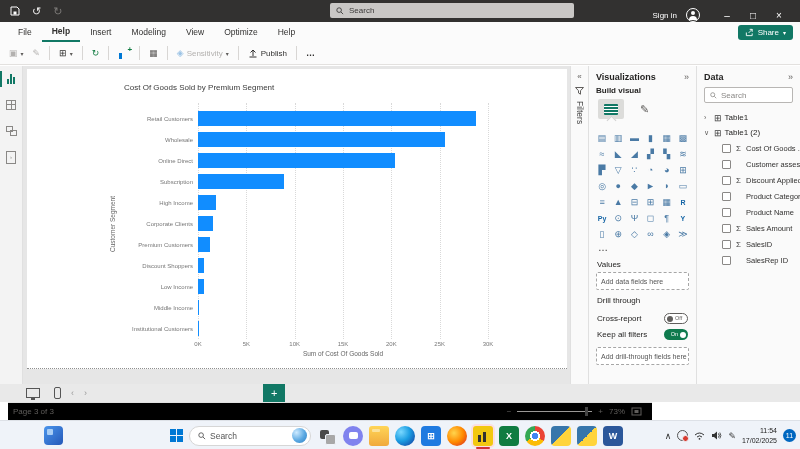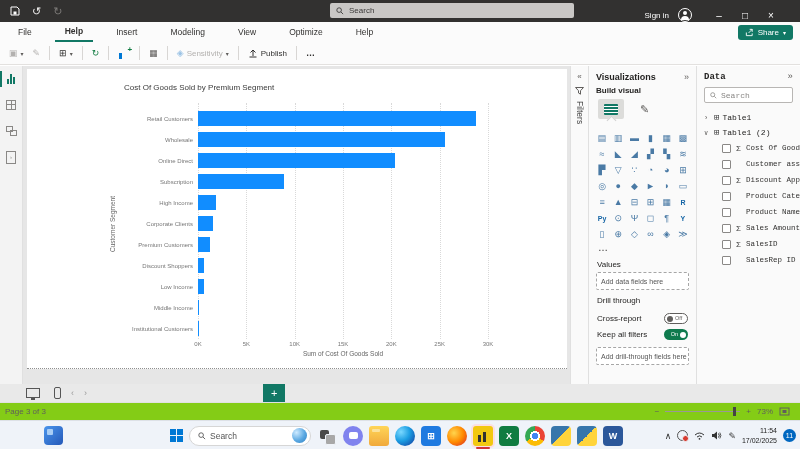--- a/index.html
+++ b/index.html
@@ -7,28 +7,28 @@
   .abs{position:absolute;}
   
   #titlebar{left:0;top:0;width:800px;height:22px;background:#323130;color:#fff;display:flex;align-items:center;}
   .tb-left{display:flex;align-items:center;gap:12px;padding-left:10px;}
   .tb-glyph{font-size:11px;color:#f3f2f1;line-height:1;}
   .tb-glyph.disabled{color:#7e7c7a;}
   .doc-title{display:flex;align-items:center;gap:4px;margin-left:12px;font-size:8.5px;color:#f3f2f1;white-space:nowrap;}
   .doc-title .caret{font-size:6px;}
   #tb-search{position:absolute;left:330px;top:3px;width:238px;height:15px;background:#c9c7c5;border-radius:2px;
     display:flex;align-items:center;gap:5px;padding-left:6px;font-size:8px;color:#3b3a39;}
-  .tb-right{position:absolute;right:16px;top:0;height:30px;display:flex;align-items:center;}
+  .tb-right{position:absolute;right:8px;top:0;height:30px;display:flex;align-items:center;}
   .signin{font-size:8px;margin-right:9px;}
   .avatar{width:12px;height:12px;border:1px solid #fff;border-radius:50%;position:relative;margin-right:14px;}
   .avatar::before{content:"";position:absolute;left:4px;top:2px;width:4px;height:4px;background:#fff;border-radius:50%;}
   .avatar::after{content:"";position:absolute;left:2px;bottom:1px;width:8px;height:4px;background:#fff;border-radius:4px 4px 0 0;}
   .winbtn{width:26px;height:22px;display:flex;align-items:center;justify-content:center;font-size:10px;color:#fff;}
   
-  #menubar{left:0;top:22px;width:800px;height:20px;background:#fbfbfb;display:flex;align-items:stretch;padding-left:8px;box-sizing:border-box;gap:13px;}
+  #menubar{left:0;top:22px;width:800px;height:20px;background:#fbfbfb;display:flex;align-items:stretch;padding-left:8px;box-sizing:border-box;}
   .menu-item{padding:0 10px;font-size:8.5px;color:#323130;display:flex;align-items:center;cursor:default;}
   .menu-item.active{font-weight:bold;border-bottom:2px solid #117865;}
   #share-btn{position:absolute;right:7px;top:25px;height:15px;padding:0 7px;background:#117865;color:#fff;
     border-radius:3px;font-size:8px;display:flex;align-items:center;gap:4px;}
   
   #toolbar{left:0;top:42px;width:800px;height:23px;background:#fbfbfb;border-bottom:1px solid #e3e1df;
     display:flex;align-items:center;gap:9px;padding-left:9px;box-sizing:border-box;}
   .tbtn{display:flex;align-items:center;gap:3px;font-size:9px;color:#323130;}
   .tbtn .lbl{font-size:8px;}
   .tbtn.disabled,.tbtn.disabled .lbl{color:#b3b1af;}
@@ -90,41 +90,41 @@
   .dash-box{margin:0 7px;height:16px;border:1px dashed #a6a6a6;border-radius:2px;background:#fff;
     display:flex;align-items:center;padding-left:4px;font-size:7px;color:#555;}
   .drill-row{margin:5px 8px 0;display:flex;justify-content:space-between;align-items:center;font-size:8px;color:#252423;}
   .toggle{width:24px;height:11px;border-radius:6px;display:flex;align-items:center;font-size:5.5px;box-sizing:border-box;}
   .toggle.off{border:1px solid #605e5c;color:#605e5c;padding:0 2px;gap:2px;background:#fff;}
   .toggle.off .dot{width:6px;height:6px;border-radius:50%;background:#605e5c;}
   .toggle.on{background:#0f7a4e;color:#fff;justify-content:flex-end;padding:0 2px;gap:2px;}
   .toggle.on .dot{width:6px;height:6px;border-radius:50%;background:#fff;}
   .toggle .t-lbl{line-height:1;}
   
-  #data-pane{left:696px;top:0;width:104px;height:318px;background:#fafafa;border-left:1px solid #e0e0e0;box-sizing:border-box;font-family:Liberation Mono, monospace;}
+  #data-pane{left:696px;top:0;width:104px;height:318px;background:#fafafa;border-left:1px solid #e0e0e0;box-sizing:border-box;}
   .search-box{margin:3px 7px 7px;height:14px;border:1px solid #b8b6b4;border-radius:2px;background:#fff;
     display:flex;align-items:center;gap:4px;padding-left:5px;font-size:8px;color:#8a8886;}
   .table-row{display:flex;align-items:center;height:15px;padding-left:7px;gap:3px;font-size:8px;color:#252423;}
   .t-chev{width:7px;font-size:7px;color:#605e5c;}
   .t-glyph{font-size:9px;color:#3d3d3d;}
   .field-row{display:flex;align-items:center;height:16px;padding-left:25px;gap:3px;font-size:7.5px;color:#323130;white-space:nowrap;}
   .cb{width:7px;height:7px;border:1px solid #8a8886;border-radius:1px;background:#fff;flex:none;}
   .sg{width:9px;font-size:8px;color:#3d3d3d;text-align:center;flex:none;}
   
   #tabbar{left:0;top:384px;width:800px;height:18px;background:#e9e9e9;display:flex;align-items:center;}
   .view-ic{margin-left:26px;width:14px;height:10px;border:1px solid #555;position:relative;box-sizing:border-box;}
   .view-ic::after{content:"";position:absolute;left:4px;bottom:-3px;width:4px;height:2px;background:#555;}
   .phone-ic{margin-left:14px;width:7px;height:12px;border:1px solid #555;border-radius:2px;box-sizing:border-box;}
   .pg-arrow{margin-left:10px;font-size:9px;color:#9a9a9a;}
   #tabs{display:flex;margin-left:12px;height:18px;}
   .tab{height:18px;display:flex;align-items:center;padding:0 11px;font-size:10px;color:#444;background:#f5f5f5;border-right:1px solid #ddd;margin-top:22px;}
   .tab.active{background:#fff;box-shadow:inset 0 -2px 0 #117865;color:#252423;}
   .add-tab{width:22px;height:18px;background:#117865;color:#fff;font-size:11px;display:flex;align-items:center;justify-content:center;}
   
-  #statusbar{left:0;top:402px;width:800px;height:18px;background:#84cc16;border-top:1px solid #e1e1e1;
+  #statusbar{left:8px;top:402px;width:644px;height:18px;background:#000000;border-top:1px solid #e1e1e1;
     display:flex;align-items:center;justify-content:space-between;box-sizing:border-box;font-size:8px;color:#605e5c;}
   #statusbar .left{padding-left:5px;}
   .zoomctl{display:flex;align-items:center;gap:6px;padding-right:10px;}
   .z-track{width:75px;height:1px;background:#9a9896;position:relative;}
   .z-thumb{position:absolute;left:68px;top:-4px;width:3px;height:9px;background:#444;}
   
   #taskbar{left:0;top:420px;width:800px;height:29px;background:#eff3f9;border-top:1px solid #dde1e7;}
   .widgets{position:absolute;left:44px;top:5px;width:19px;height:19px;border-radius:4px;background:linear-gradient(135deg,#4a95ec,#2458b8);}
   .widgets::before{content:"";position:absolute;left:3px;top:3px;width:6px;height:6px;background:#a8cdf5;border-radius:1px;}
   #tb-center{position:absolute;left:170px;top:0;height:29px;display:flex;align-items:center;gap:6px;}

